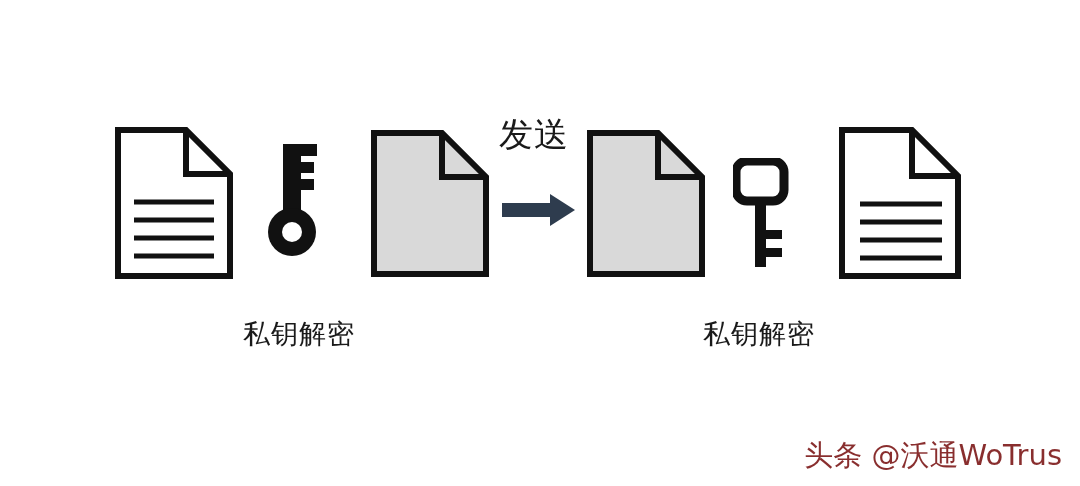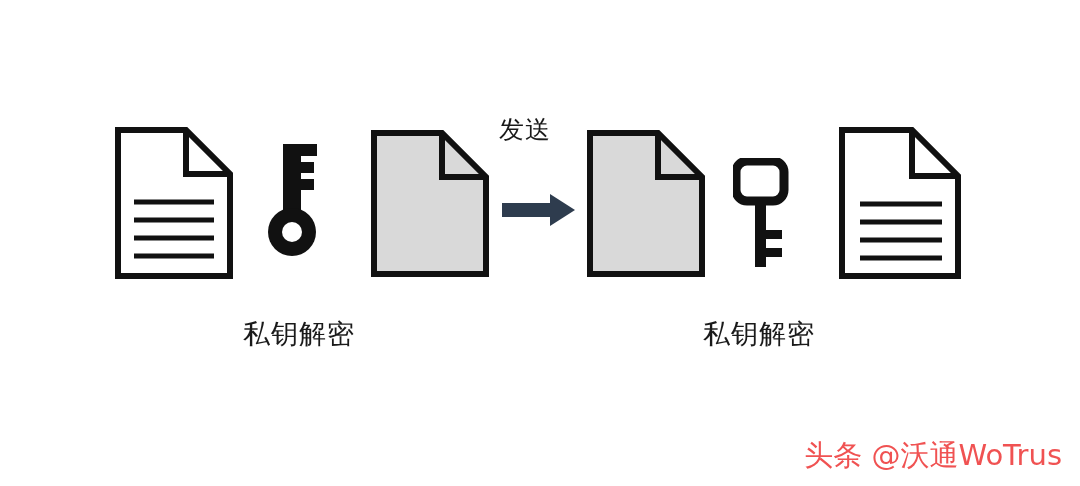--- a/index.html
+++ b/index.html
@@ -38,35 +38,35 @@
     color: #1a1a1a;
     font-size: 27px;
     line-height: 1;
     letter-spacing: 1px;
     white-space: nowrap;
     font-family: "DejaVu Sans", "Liberation Sans", sans-serif;
   }
   .send-label {
     position: absolute;
     color: #1a1a1a;
-    font-size: 25px;
+    font-size: 34px;
     line-height: 1;
     letter-spacing: 1px;
     white-space: nowrap;
     font-family: "DejaVu Sans", "Liberation Sans", sans-serif;
   }
 
   
   .watermark {
     position: absolute;
     right: 18px;
     bottom: 16px;
     font-size: 29px;
     line-height: 1;
-    color: #ef4444;
+    color: #7f1d1d;
     white-space: nowrap;
     font-family: "DejaVu Sans", "Liberation Sans", sans-serif;
     opacity: 0.92;
     text-shadow: 1px 1px 0 rgba(255,255,255,0.85);
   }
 </style>
 </head>
 <body>
 
 <div id="canvas">

